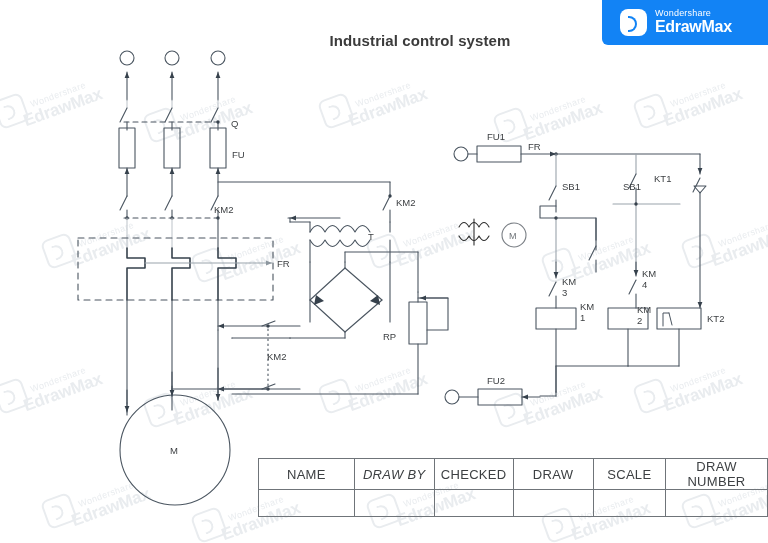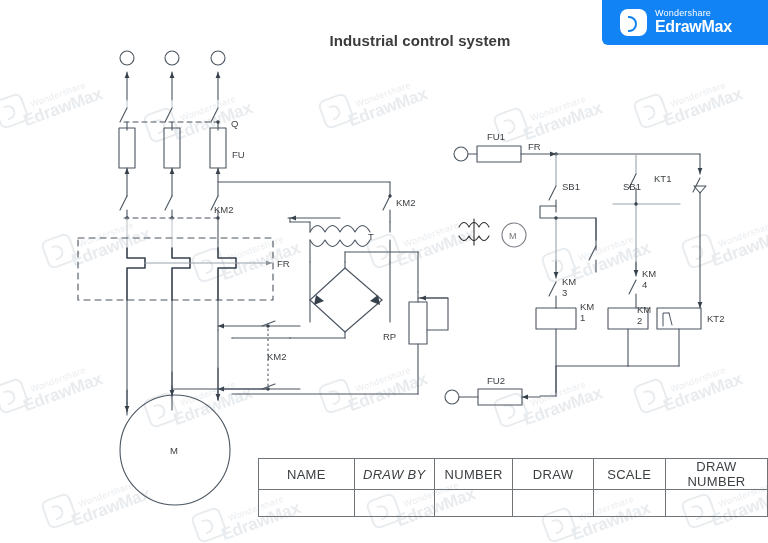--- a/index.html
+++ b/index.html
@@ -475,21 +475,21 @@
 
       <text x="509" y="239" font-size="9" fill="#6e7378">M</text>
     </g>
   </svg>
 
   <table id="titleblock">
     <tbody>
         <tr class="hdr">
           <td style="width: 92px;">NAME</td>
           <td style="width: 76px; font-style: italic;">DRAW BY</td>
-          <td style="width: 74px;">NUMBER</td>
+          <td style="width: 74px;">CHECKED</td>
           <td style="width: 76px;">DRAW</td>
           <td style="width: 68px; border-radius: 8px;">SCALE</td>
           <td style="width: 98px;">DRAW NUMBER</td>
         </tr>
     <tr class="vals">
           <td style="width: 92px;"></td>
           <td style="width: 76px;"></td>
           <td style="width: 74px;"></td>
           <td style="width: 76px;"></td>
           <td style="width: 68px;"></td>

